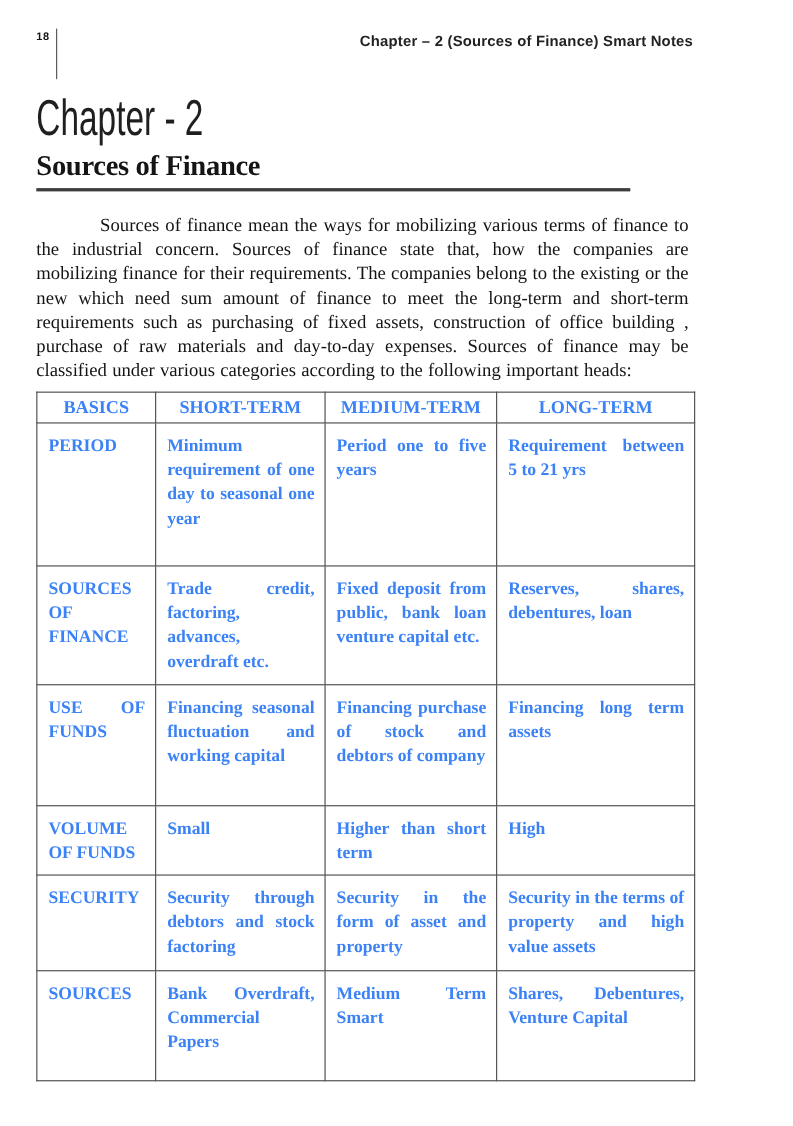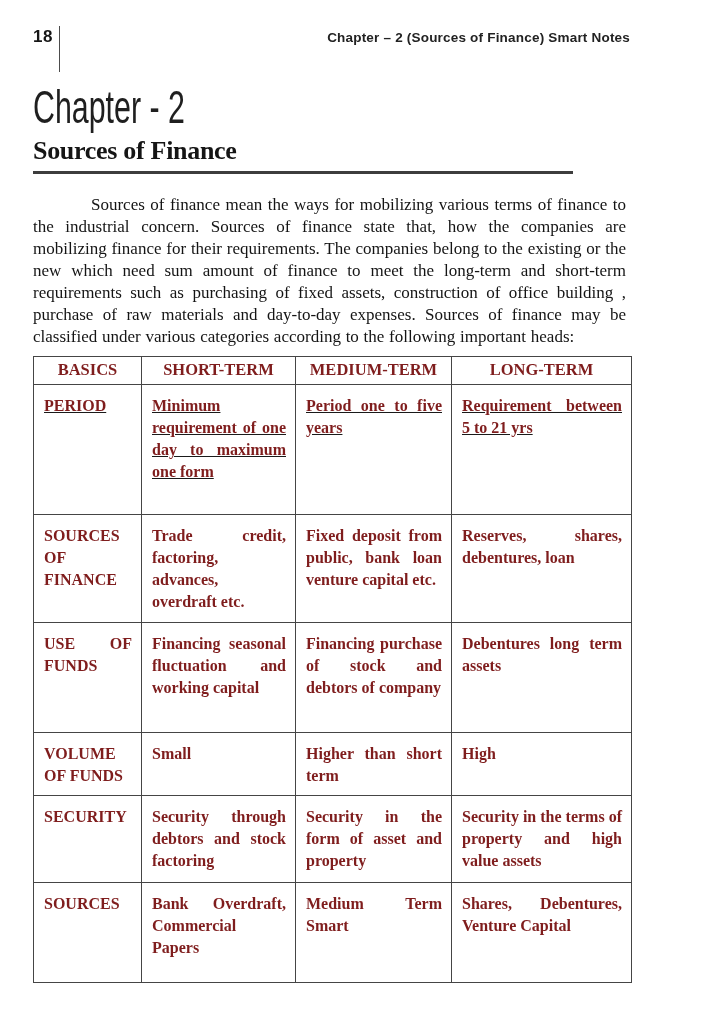--- a/index.html
+++ b/index.html
@@ -23,21 +23,21 @@
   .topbar {
     display: flex;
     justify-content: space-between;
     align-items: flex-start;
     padding-top: 28px;
   }
   .pageno-wrap { display: flex; align-items: flex-start; }
   .pageno {
     font-family: "Liberation Sans", sans-serif;
     font-weight: 700;
-    font-size: 17px;
+    font-size: 10px;
     letter-spacing: 0.5px;
     color: #161616;
     line-height: 1.1;
   }
   .pageno-rule {
     display: inline-block;
     width: 0;
     height: 46px;
     border-left: 1.5px solid #4c4c4c;
     margin-left: 6px;
@@ -99,40 +99,40 @@
     margin-top: 8px;
     width: 598px;
     border-collapse: collapse;
     table-layout: fixed;
   }
   table.finance th,
   table.finance td {
     border: 1.5px solid #454545;
     font-family: "Liberation Serif", serif;
     font-weight: 700;
-    color: #7f1d1d;
+    color: #3b82f6;
     vertical-align: top;
   }
   table.finance th {
     font-size: 16.5px;
     text-align: center;
     padding: 3px 2px 4px 2px;
     height: 25px;
   }
   table.finance td {
     font-size: 16px;
     line-height: 22px;
     padding: 10px 9px 8px 10px;
     text-align: justify;
   }
   col.c0 { width: 108px; }
   col.c1 { width: 154px; }
   col.c2 { width: 156px; }
   col.c3 { width: 180px; }
-  tr.r0 { height: 130px; text-decoration: underline; }
+  tr.r0 { height: 130px; }
   tr.r1 { height: 108px; }
   tr.r2 { height: 110px; }
   tr.r3 { height: 53px; }
   tr.r4 { height: 87px; }
   tr.r5 { height: 100px; }
 </style>
 </head>
 <body>
 
 <div class="content">
@@ -163,35 +163,35 @@
       <tr>
         <th>BASICS</th>
         <th>SHORT-TERM</th>
         <th>MEDIUM-TERM</th>
         <th>LONG-TERM</th>
       </tr>
     </thead>
     <tbody>
       <tr class="r0">
         <td>PERIOD</td>
-        <td>Minimum requirement of one day to maximum one form</td>
+        <td>Minimum requirement of one day to seasonal one year</td>
         <td>Period one to five years</td>
         <td>Requirement between 5 to 21 yrs</td>
       </tr>
       <tr class="r1">
         <td>SOURCES OF FINANCE</td>
         <td>Trade credit, factoring, advances, overdraft etc.</td>
         <td>Fixed deposit from public, bank loan venture capital etc.</td>
         <td>Reserves, shares, debentures, loan</td>
       </tr>
       <tr class="r2">
         <td>USE OF FUNDS</td>
         <td>Financing seasonal fluctuation and working capital</td>
         <td>Financing purchase of stock and debtors of company</td>
-        <td>Debentures long term assets</td>
+        <td>Financing long term assets</td>
       </tr>
       <tr class="r3">
         <td>VOLUME OF FUNDS</td>
         <td>Small</td>
         <td>Higher than short term</td>
         <td>High</td>
       </tr>
       <tr class="r4">
         <td>SECURITY</td>
         <td>Security through debtors and stock factoring</td>

